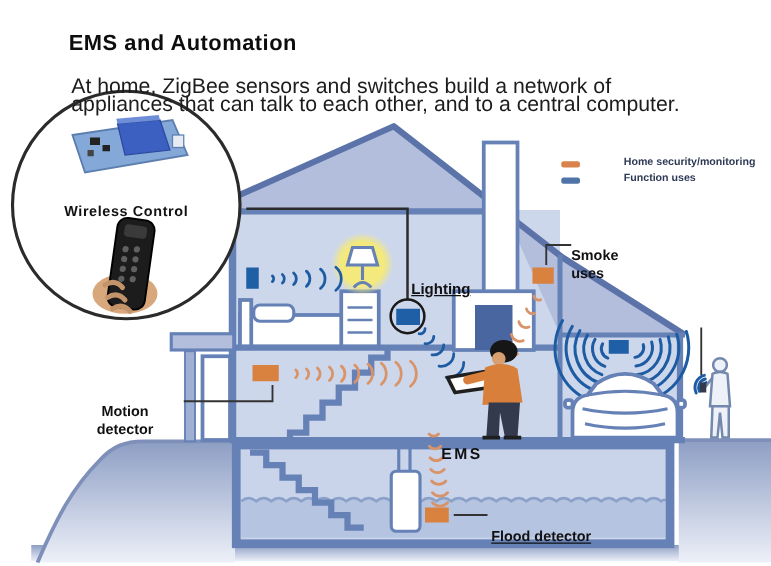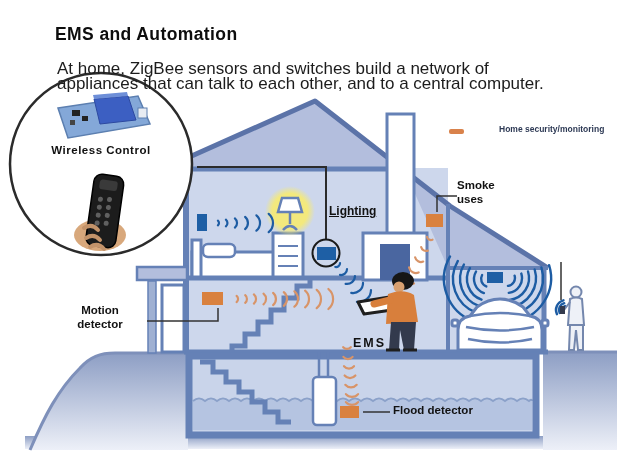--- a/index.html
+++ b/index.html
@@ -1,33 +1,33 @@
 <!DOCTYPE html>
 <html><head>
 <meta charset="utf-8">
 <style>
   html,body{margin:0;padding:0;background:#fff;}
   #stage{position:relative;width:617px;height:453px;background:#ffffff;overflow:hidden;
          font-family:"Liberation Sans",sans-serif;}
   #scene{position:absolute;left:0;top:0;}
-  .lbl{position:absolute;font-weight:bold;color:#111;font-size:11.5px;line-height:14px;}
+  .lbl{position:absolute;font-weight:bold;color:#111;font-size:11.5px;line-height:14px;margin-top:20px;}
   #title{position:absolute;left:55px;top:8px;font-size:17.5px;font-weight:bold;color:#0d0d0d;letter-spacing:.4px;margin-top:16px;}
   #subtitle{position:absolute;left:57px;top:33px;width:505px;font-size:17px;line-height:15px;color:#1c1c1c;margin-top:28px;}
   #legend{position:absolute;left:449px;top:121px;}
   .leg-row{display:flex;align-items:flex-end;height:13px;gap:29px;}
   .leg-swatch{width:15px;height:5px;border-radius:2px;margin-right:6px;flex:0 0 auto;}
   .leg-swatch.orange{background:#d9824b;}
   .leg-swatch.blue{background:#4f74a8;}
   .leg-label{font-size:8.5px;color:#2e3a55;font-weight:bold;}
   #lbl-lighting{left:329px;top:204px;font-size:12px;text-decoration:underline;}
   #lbl-smoke{left:457px;top:178px;width:58px;}
   #lbl-garage{left:500px;top:230px;width:92px;text-align:right;}
   #lbl-motion{left:67px;top:303px;width:66px;text-align:center;}
   #lbl-ems{left:353px;top:336px;font-size:12.5px;letter-spacing:2px;}
-  #lbl-flood{left:393px;top:403px;}
+  #lbl-flood{left:393px;top:403px;text-decoration:underline;}
   #lbl-wireless{left:38px;top:143px;width:126px;text-align:center;font-size:11.5px;letter-spacing:.5px;}
 </style>
 </head>
 <body>
 
 <div id="stage">
 
   <svg id="scene" width="617" height="453" viewBox="0 0 617 453">
     <defs>
       <linearGradient id="gGround" x1="0" y1="0" x2="0" y2="1">
@@ -239,20 +239,24 @@
   </svg>
 
   <div id="title">EMS and Automation</div>
   <div id="subtitle">At home, ZigBee sensors and switches build a network of appliances that can talk to each other, and to a central computer.</div>
 
   <div id="legend">
     <div class="leg-row">
       <span class="leg-swatch orange"></span>
       <span class="leg-label">Home security/monitoring</span>
     </div>
+    <div class="leg-row">
+      <span class="leg-swatch blue"></span>
+      <span class="leg-label">Function uses</span>
+    </div>
   </div>
 
   <div class="lbl" id="lbl-wireless">Wireless Control</div>
   <div class="lbl" id="lbl-lighting">Lighting</div>
   <div class="lbl" id="lbl-smoke">Smoke uses</div>
   <div class="lbl" id="lbl-motion">Motion detector</div>
   <div class="lbl" id="lbl-ems">EMS</div>
   <div class="lbl" id="lbl-flood">Flood detector</div>
 </div>
 

